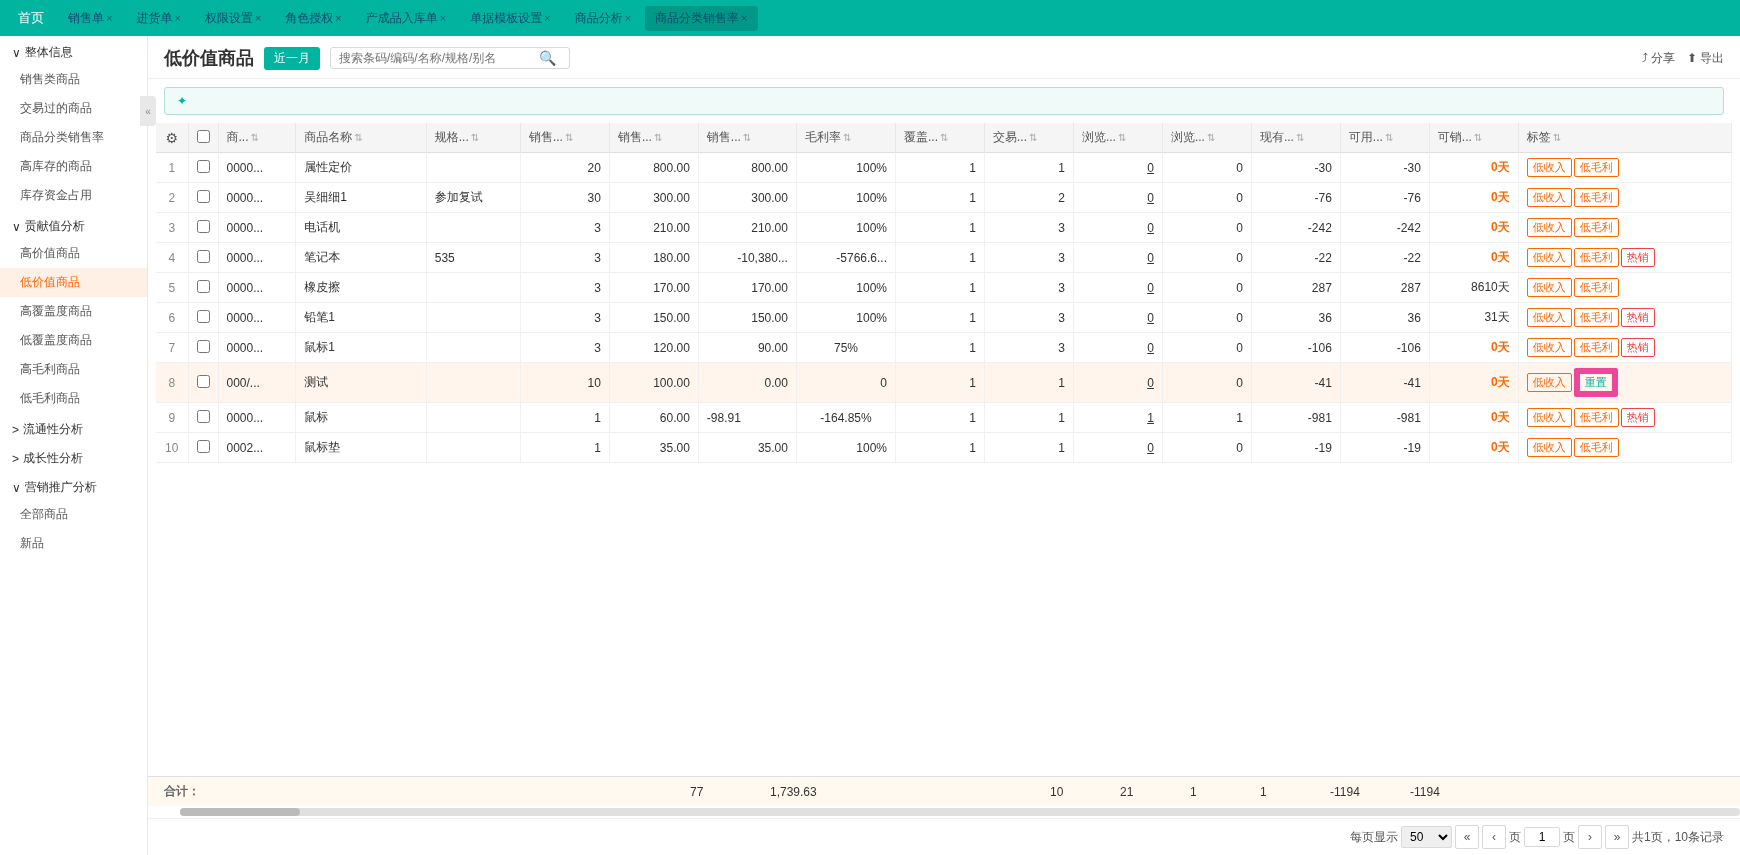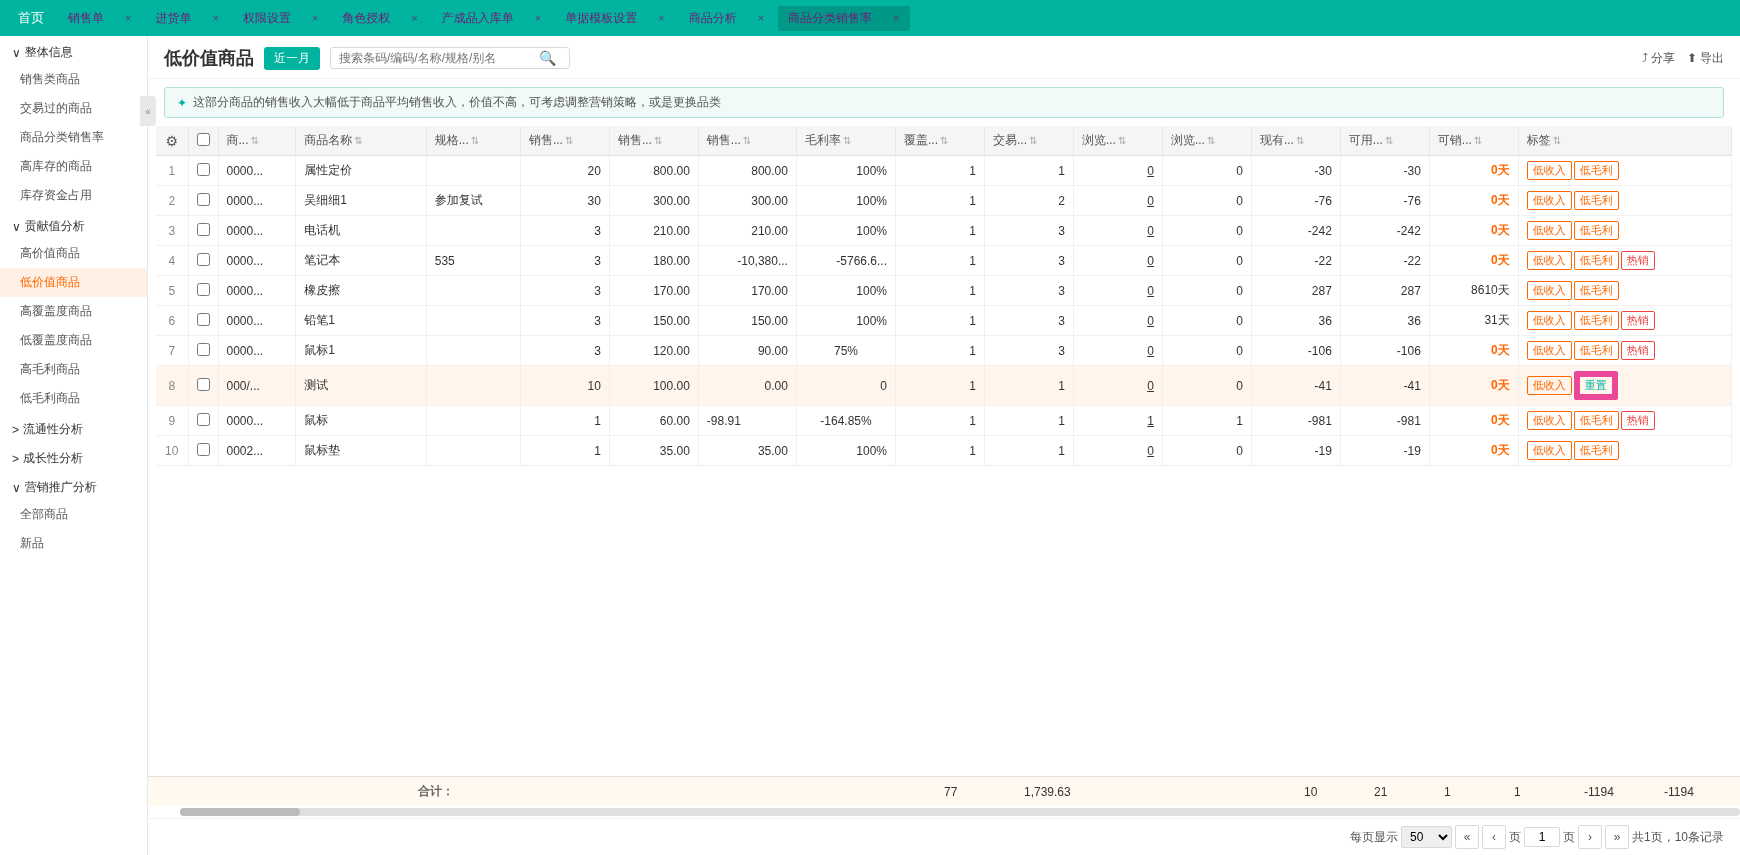--- a/index.html
+++ b/index.html
@@ -13,25 +13,25 @@
       align-items: center;
       padding: 0 8px;
       gap: 4px;
       color: white;
     }
     .nav-item {
       padding: 4px 10px;
       cursor: pointer;
       border-radius: 3px;
       white-space: nowrap;
-      color: #701a75;
+      color: #0c4a6e;
       font-size: 13px;
       display: flex;
       align-items: center;
-      gap: 19px;
+      gap: 0;
     }
     .nav-item.active { background: rgba(0,0,0,0.15); }
     .nav-item .close-x { font-size: 11px; opacity: 0.8; margin-left: 2px; cursor: pointer; }
     .nav-home { font-size: 13px; padding: 4px 10px; cursor: pointer; color: white; }
 
     
     .main-layout {
       display: flex;
       height: calc(855px - 36px);
     }
@@ -202,21 +202,20 @@
     .table-footer {
       border-top: 1px solid #e0e0e0;
       background: #fff9f0;
       padding: 6px 16px;
       display: flex;
       align-items: center;
       gap: 20px;
       font-size: 12px;
       color: #333;
       flex-shrink: 0;
-      justify-content: flex-end;
     }
     .footer-label { color: #666; font-weight: bold; }
     .footer-scroll {
       height: 8px;
       background: #e0e0e0;
       border-radius: 4px;
       margin: 0 16px;
       cursor: pointer;
     }
     .footer-scroll-inner {
@@ -365,21 +364,20 @@
         </div>
         <div class="header-action">
           <span>⬆</span>
           <span>导出</span>
         </div>
       </div>
     </div>
 
     <div class="info-bar">
       <span class="info-icon">✦</span>
-      <span>这部分商品的销售收入大幅低于商品平均销售收入，价值不高，可考虑调整营销策略，或是更换品类</span>
     </div>
 
     <div class="table-container">
       <table>
         <thead>
           <tr>
             <th style="width:32px; text-align:center;">
               <span class="gear-icon">⚙</span>
             </th>
             <th style="width:28px; text-align:center;">

